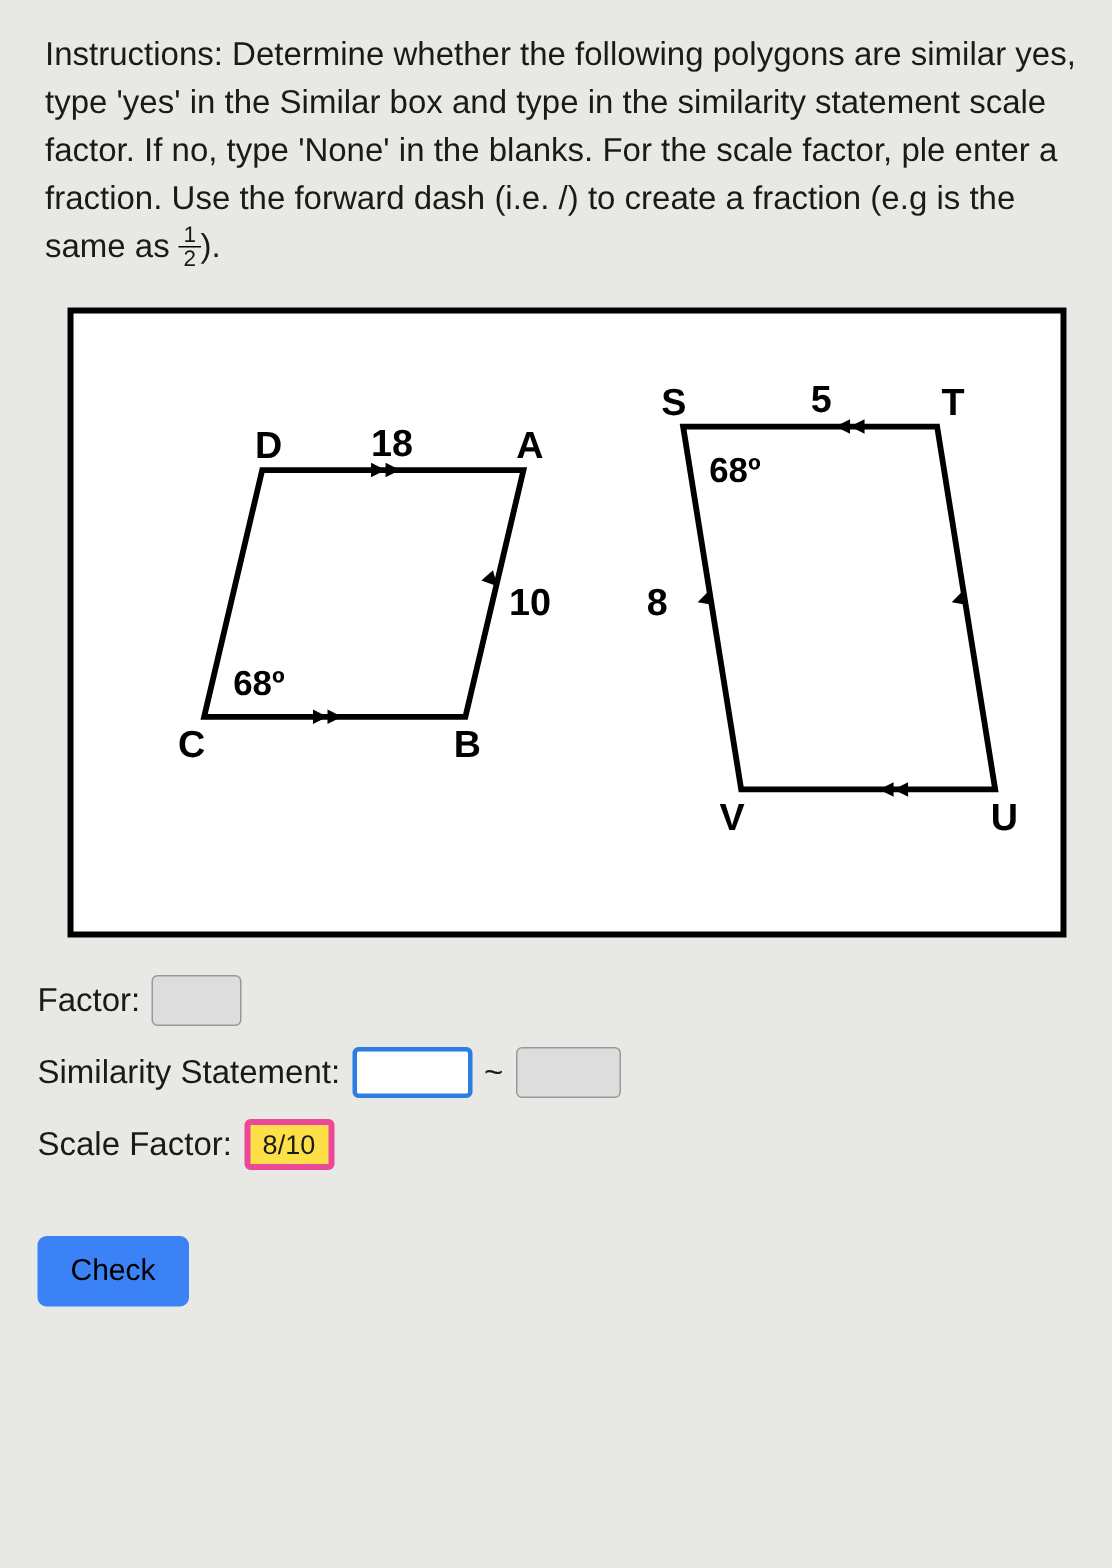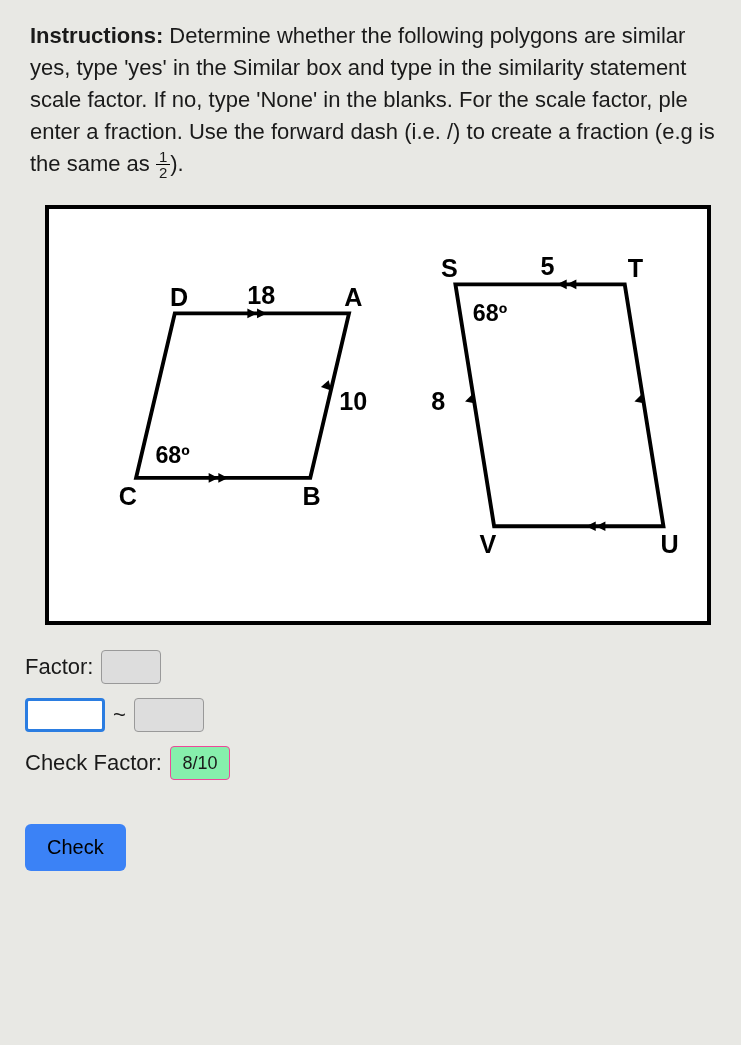--- a/index.html
+++ b/index.html
@@ -12,21 +12,21 @@
       color: #1a1a1a;
       position: relative;
       overflow: hidden;
     }
     .instructions {
       font-size: 22px;
       line-height: 1.45;
       margin-bottom: 20px;
       padding-left: 15px;
     }
-    .instructions b { font-weight: bold; }
+    .instructions b { font-weight: normal; }
     .fraction {
       display: inline-block;
       vertical-align: middle;
       text-align: center;
       font-size: 15px;
       line-height: 1;
     }
     .fraction .num { display: block; border-bottom: 1px solid #000; padding: 0 3px; }
     .fraction .den { display: block; padding: 0 3px; }
     .figure-frame {
@@ -123,26 +123,27 @@
     </g>
   </svg>
 </div>
 
 <div class="answers">
   <div class="row">
     <span class="label">Factor:</span>
     <span class="inputbox"></span>
   </div>
   <div class="row">
+    <span class="label">Similarity Statement:</span>
     <span class="inputbox focused" style="min-width:80px"></span>
     <span class="tilde">~</span>
     <span class="inputbox" style="min-width:70px"></span>
   </div>
   <div class="row">
-    <span class="label">Check Factor:</span>
-    <span class="inputbox" style="background:#86efac;border:1px solid #ec4899">8/10</span>
+    <span class="label">Scale Factor:</span>
+    <span class="inputbox" style="background:#fde047;border:4px solid #ec4899">8/10</span>
   </div>
 </div>
 
 <button class="check-btn">Check</button>
 
 
 
 
 </body></html>

